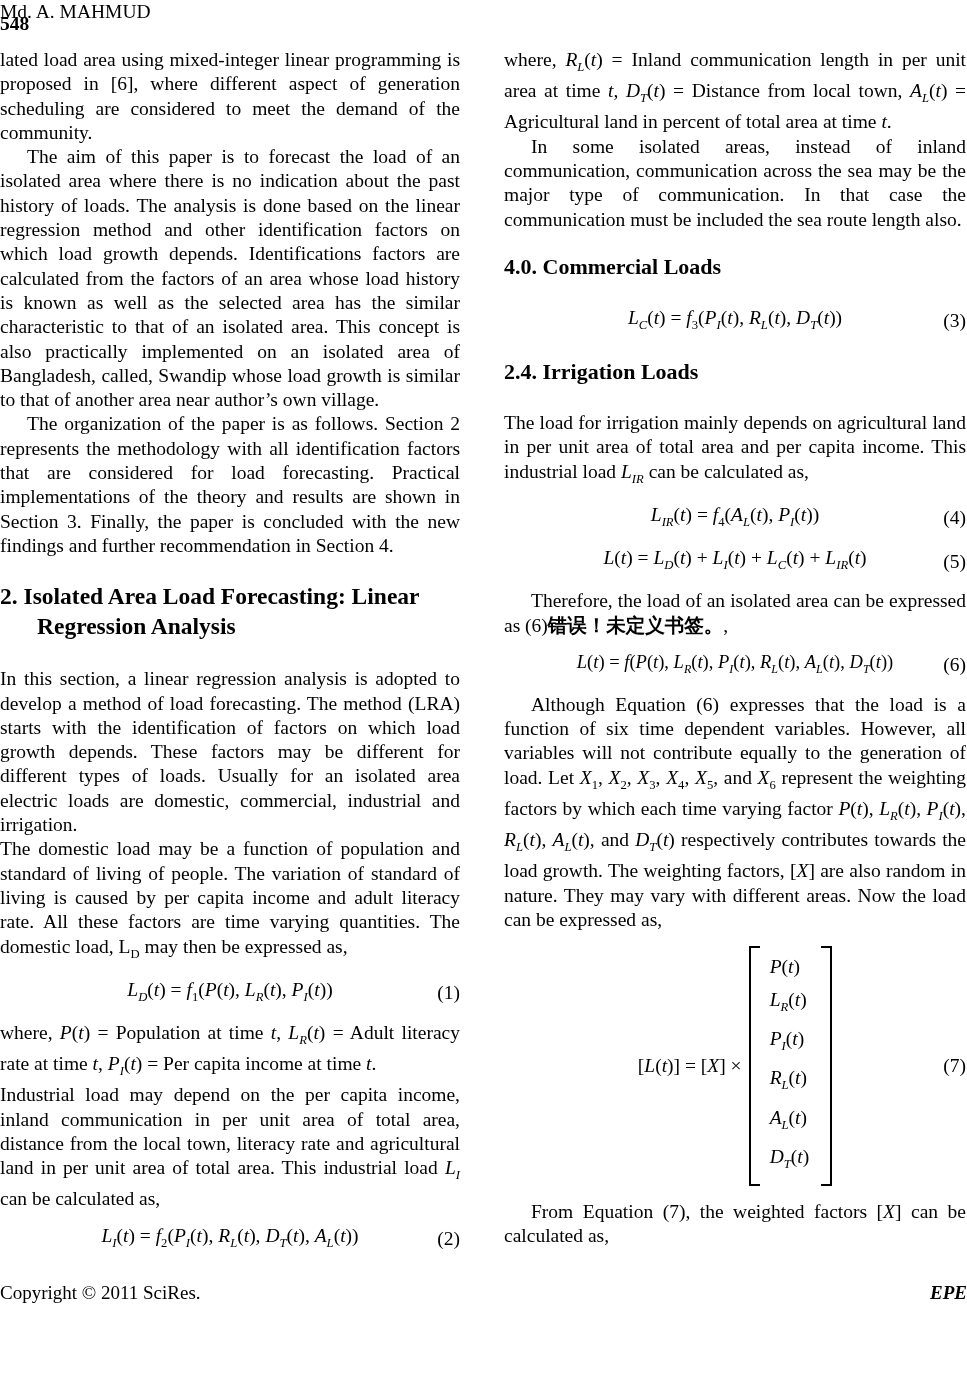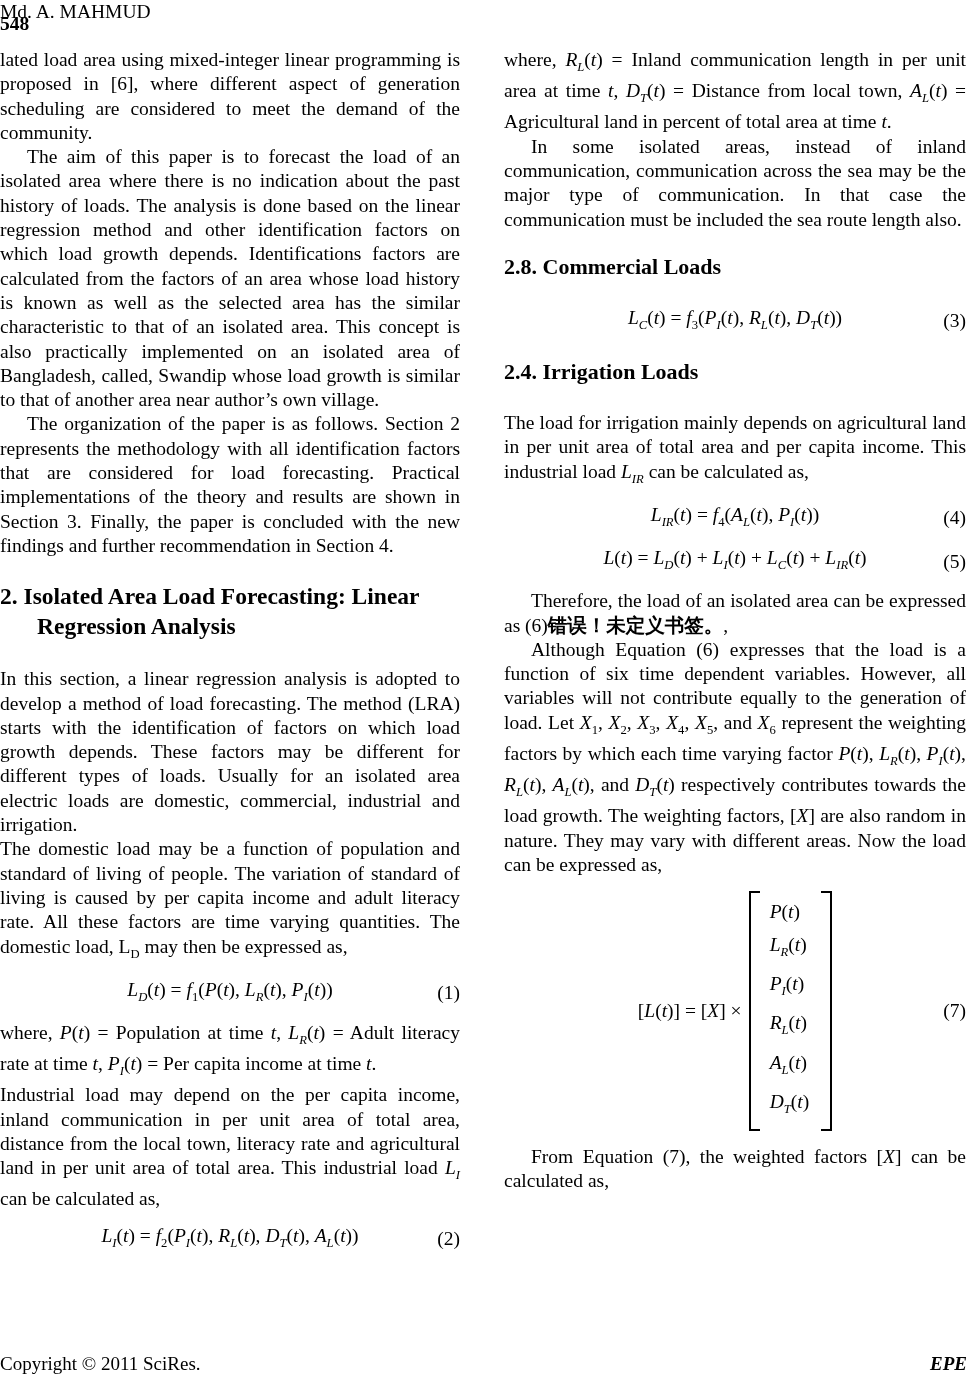--- a/index.html
+++ b/index.html
@@ -75,21 +75,21 @@
   .vector-rows {
     display: flex;
     flex-direction: column;
     align-items: flex-start;
     padding: 5px 12px 5px 10px;
   }
   .vec-row { line-height: 32.5px; white-space: nowrap; }
   .page-footer {
     position: absolute;
     left: 0; right: 0;
-    top: 1352px;
+    top: 1281px;
     display: flex;
     justify-content: space-between;
     font-size: 19px;
     line-height: 24px;
   }
   .journal-abbrev { font-weight: bold; font-style: italic; }
 </style>
 </head>
 <body>
 
@@ -115,36 +115,40 @@
     <p class="body-p">Industrial load may depend on the per capita income, inland communication in per unit area of total area, distance from the local town, literacy rate and agricultural land in per unit area of total area. This industrial load <i>L<sub>I</sub></i> can be calculated as,</p>
     <div class="equation">
       <span class="eq-body"><i>L<sub>I</sub></i>(<i>t</i>) = <i>f</i><sub>2</sub>(<i>P<sub>I</sub></i>(<i>t</i>), <i>R<sub>L</sub></i>(<i>t</i>), <i>D<sub>T</sub></i>(<i>t</i>), <i>A<sub>L</sub></i>(<i>t</i>))</span>
       <span class="eq-num">(2)</span>
     </div>
   </div>
 
   <div class="col col-right">
     <p class="body-p">where, <i>R<sub>L</sub></i>(<i>t</i>) = Inland communication length in per unit area at time <i>t</i>, <i>D<sub>T</sub></i>(<i>t</i>) = Distance from local town, <i>A<sub>L</sub></i>(<i>t</i>) = Agricultural land in percent of total area at time <i>t</i>.</p>
     <p class="body-p indent">In some isolated areas, instead of inland communication, communication across the sea may be the major type of communication. In that case the communication must be included the sea route length also.</p>
-    <h3 class="h3">2.8. Commercial Loads</h3>
+    <h3 class="h3">4.0. Commercial Loads</h3>
     <div class="equation">
       <span class="eq-body"><i>L<sub>C</sub></i>(<i>t</i>) = <i>f</i><sub>3</sub>(<i>P<sub>I</sub></i>(<i>t</i>), <i>R<sub>L</sub></i>(<i>t</i>), <i>D<sub>T</sub></i>(<i>t</i>))</span>
       <span class="eq-num">(3)</span>
     </div>
     <h3 class="h3">2.4. Irrigation Loads</h3>
     <p class="body-p">The load for irrigation mainly depends on agricultural land in per unit area of total area and per capita income. This industrial load <i>L<sub>IR</sub></i> can be calculated as,</p>
     <div class="equation">
       <span class="eq-body"><i>L<sub>IR</sub></i>(<i>t</i>) = <i>f</i><sub>4</sub>(<i>A<sub>L</sub></i>(<i>t</i>), <i>P<sub>I</sub></i>(<i>t</i>))</span>
       <span class="eq-num">(4)</span>
     </div>
     <div class="equation">
       <span class="eq-body"><i>L</i>(<i>t</i>) = <i>L<sub>D</sub></i>(<i>t</i>) + <i>L<sub>I</sub></i>(<i>t</i>) + <i>L<sub>C</sub></i>(<i>t</i>) + <i>L<sub>IR</sub></i>(<i>t</i>)</span>
       <span class="eq-num">(5)</span>
     </div>
     <p class="body-p indent">Therefore, the load of an isolated area can be expressed as (6)<b>错误！未定义书签。</b>,</p>
+    <div class="equation eq6">
+      <span class="eq-body"><i>L</i>(<i>t</i>) = <i>f</i>(<i>P</i>(<i>t</i>), <i>L<sub>R</sub></i>(<i>t</i>), <i>P<sub>I</sub></i>(<i>t</i>), <i>R<sub>L</sub></i>(<i>t</i>), <i>A<sub>L</sub></i>(<i>t</i>), <i>D<sub>T</sub></i>(<i>t</i>))</span>
+      <span class="eq-num">(6)</span>
+    </div>
     <p class="body-p indent">Although Equation (6) expresses that the load is a function of six time dependent variables. However, all variables will not contribute equally to the generation of load. Let <i>X</i><sub>1</sub>, <i>X</i><sub>2</sub>, <i>X</i><sub>3</sub>, <i>X</i><sub>4</sub>, <i>X</i><sub>5</sub>, and <i>X</i><sub>6</sub> represent the weighting factors by which each time varying factor <i>P</i>(<i>t</i>), <i>L<sub>R</sub></i>(<i>t</i>), <i>P<sub>I</sub></i>(<i>t</i>), <i>R<sub>L</sub></i>(<i>t</i>), <i>A<sub>L</sub></i>(<i>t</i>), and <i>D<sub>T</sub></i>(<i>t</i>) respectively contributes towards the load growth. The weighting factors, [<i>X</i>] are also random in nature. They may vary with different areas. Now the load can be expressed as,</p>
     <div class="equation eq-matrix">
       <span class="eq-body">
         <span class="eq-lhs">[<i>L</i>(<i>t</i>)] = [<i>X</i>] ×</span>
         <span class="vector">
           <span class="bracket bracket-left"></span>
           <span class="vector-rows">
             <span class="vec-row"><i>P</i>(<i>t</i>)</span>
             <span class="vec-row"><i>L<sub>R</sub></i>(<i>t</i>)</span>
             <span class="vec-row"><i>P<sub>I</sub></i>(<i>t</i>)</span>

